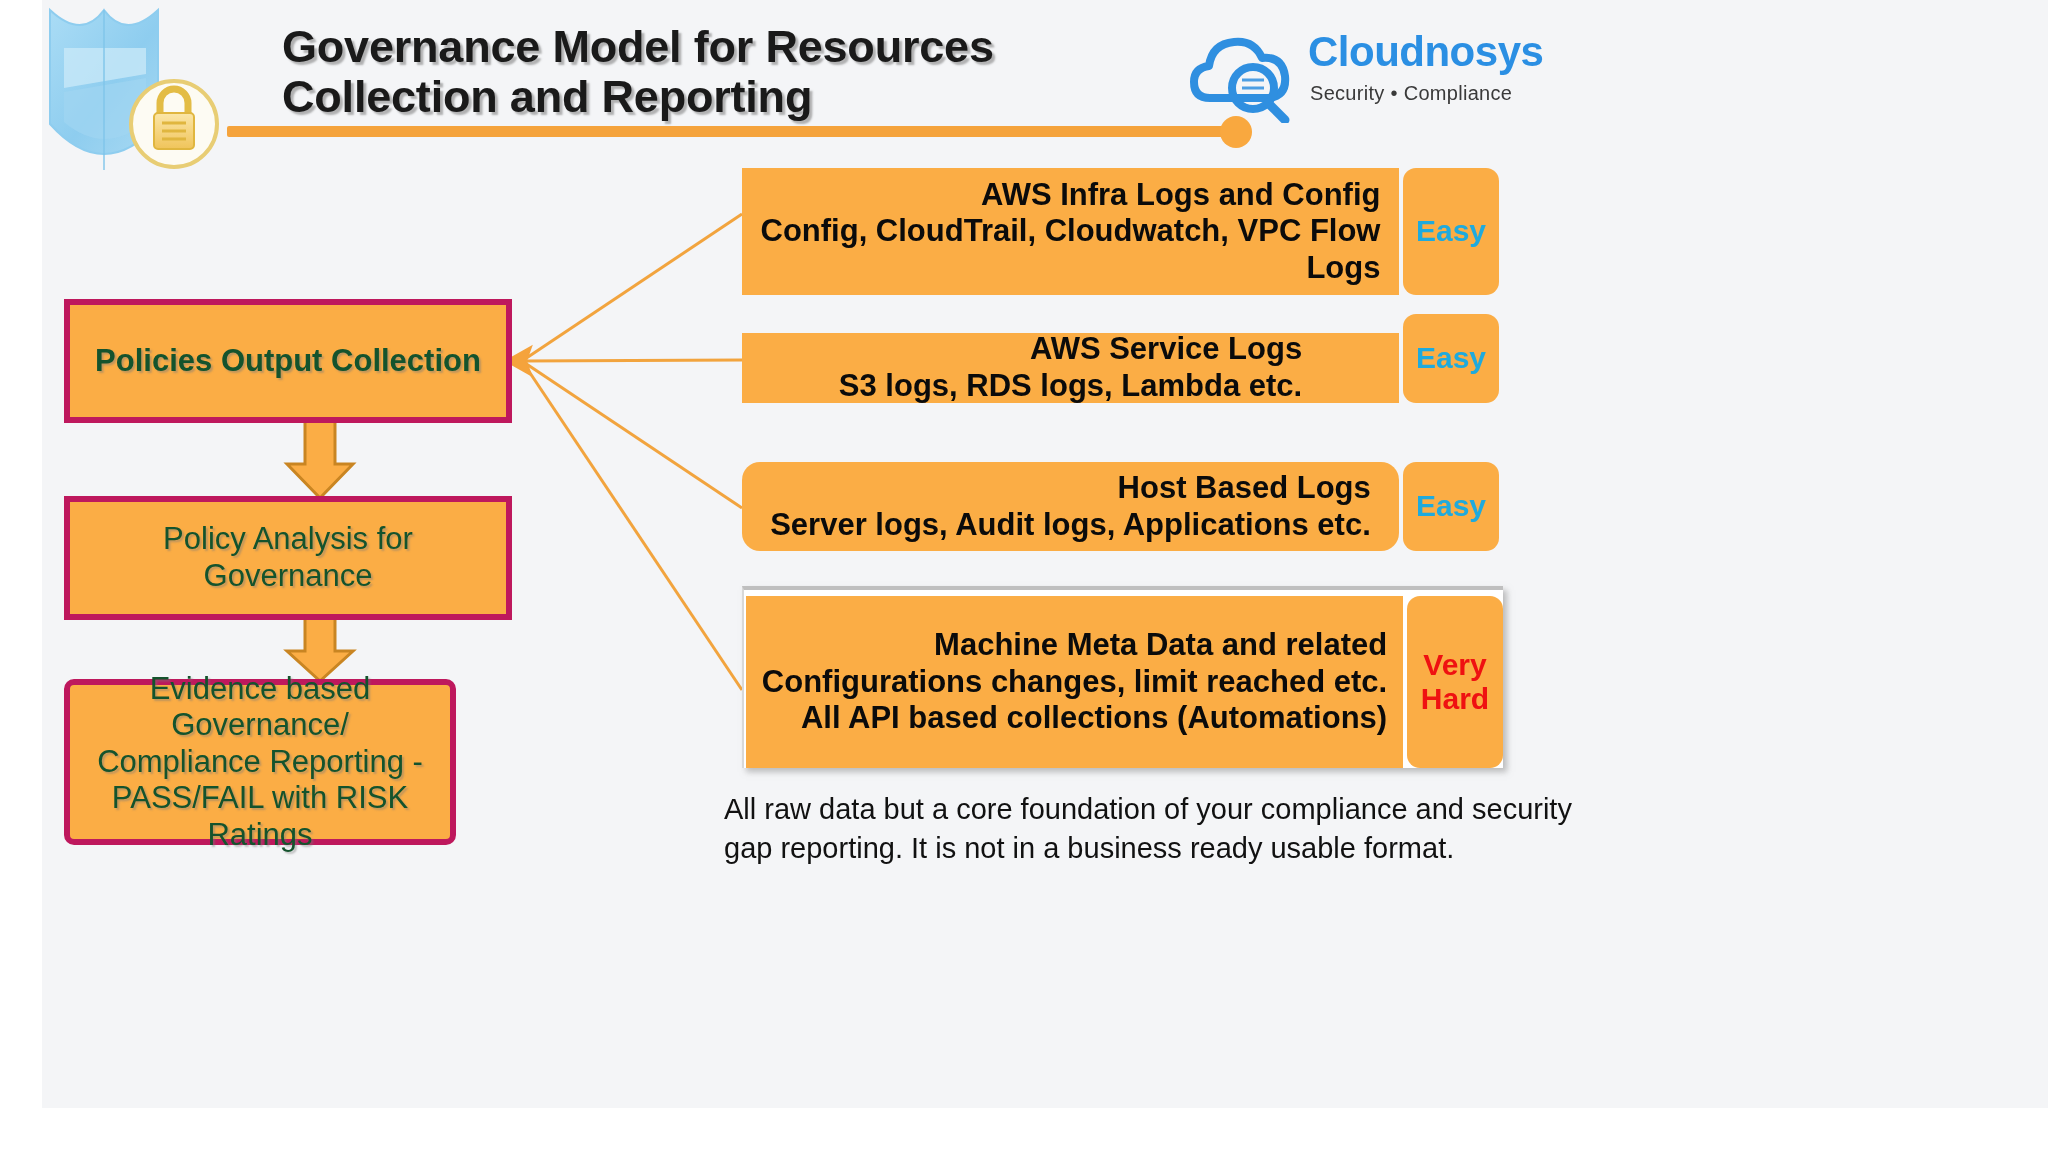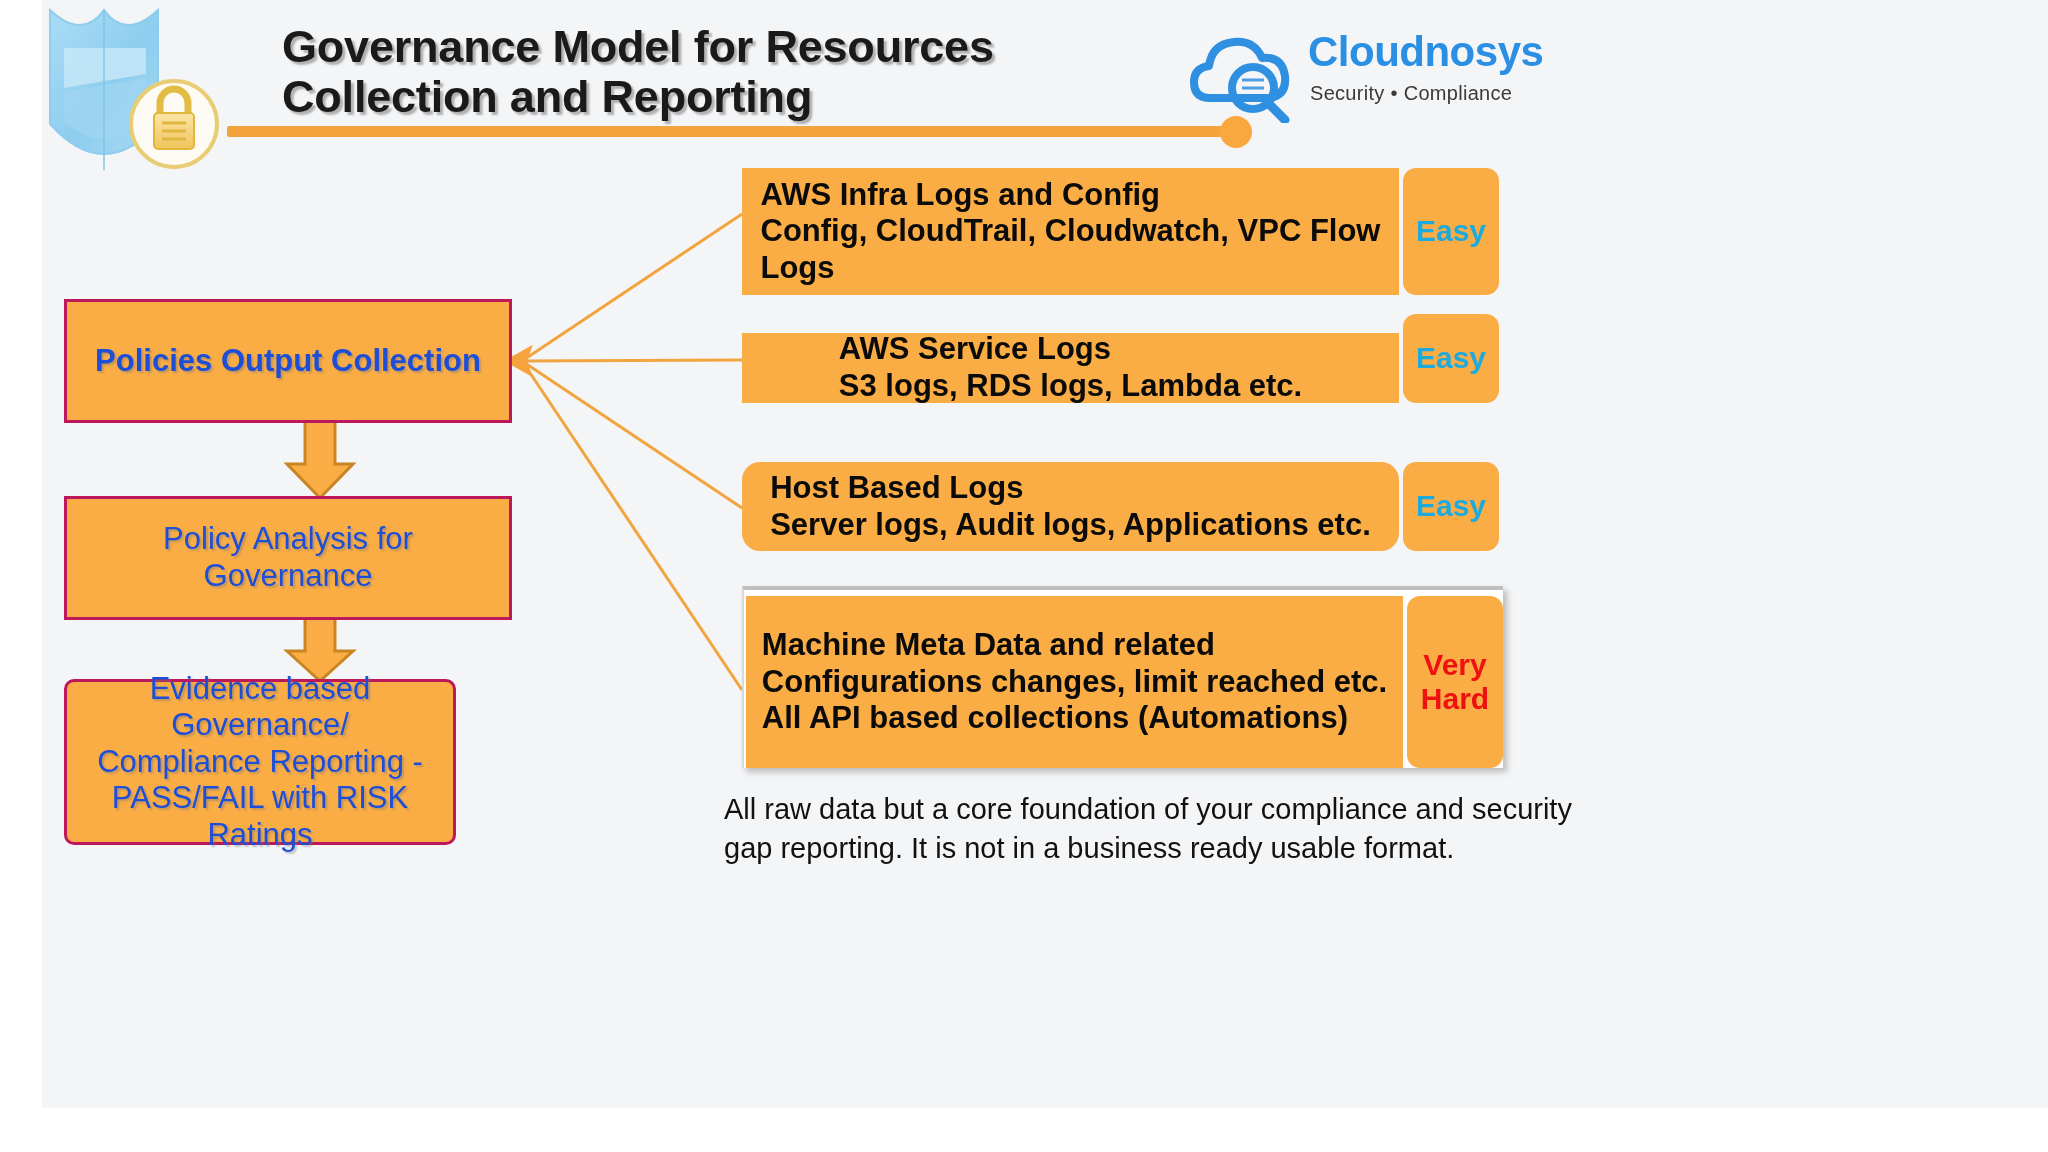--- a/index.html
+++ b/index.html
@@ -92,27 +92,27 @@
     top: 62px;
     font-size: 20px;
     color: #3a3a3a;
     letter-spacing: 0.3px;
   }
 
   
   .flowbox {
     position: absolute;
     background: #fbad45;
-    border: 3px solid #be185d;
+    border: 6px solid #be185d;
     box-sizing: border-box;
     display: flex;
     align-items: center;
     justify-content: center;
     text-align: center;
-    color: #1d4ed8;
+    color: #14532d;
     text-shadow: 2px 2px 2px rgba(120,120,120,0.45);
     line-height: 1.18;
     padding: 4px 12px;
   }
   #flow-1 {
     left: 22px; top: 299px; width: 448px; height: 124px;
     font-size: 31px; font-weight: bold;
   }
   #flow-2 {
     left: 22px; top: 496px; width: 448px; height: 124px;
@@ -144,21 +144,21 @@
     position: absolute;
     display: flex;
     box-sizing: border-box;
   }
   .src-main {
     background: #fbad45;
     flex: 1 1 auto;
     display: flex;
     align-items: center;
     justify-content: center;
-    text-align: left;
+    text-align: right;
     font-weight: bold;
     color: #0b0b0b;
     line-height: 1.18;
     white-space: pre-line;
     padding: 2px 10px;
     box-sizing: border-box;
   }
   .src-diff {
     background: #fbad45;
     width: 96px;

